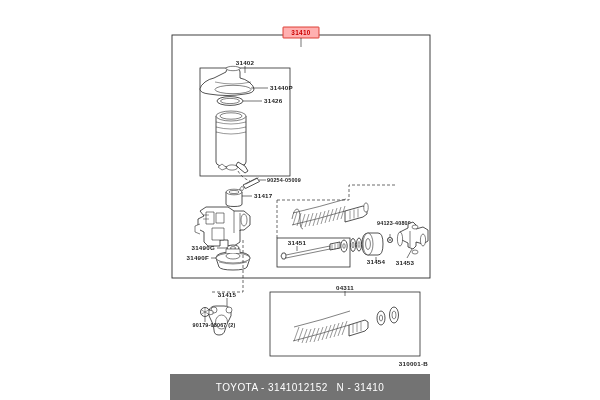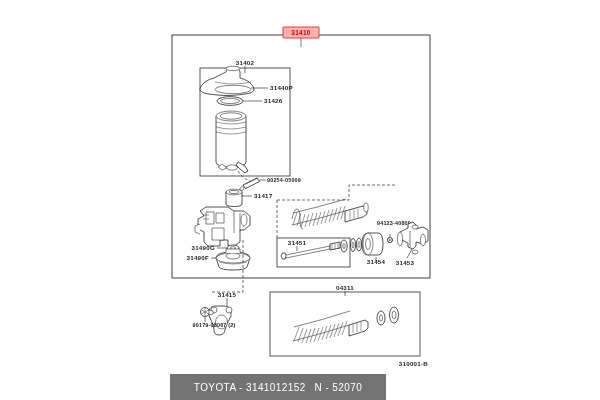--- a/index.html
+++ b/index.html
@@ -86,21 +86,21 @@
     font-family: "Liberation Sans", sans-serif;
     font-size: 6.4px;
     font-weight: bold;
     fill: #cc0000;
     letter-spacing: 0.3px;
   }
   #footer {
     position: absolute;
     left: 170px;
     top: 374px;
-    width: 216px;
+    width: 260px;
     height: 26px;
     background: #737373;
     display: flex;
     align-items: center;
     justify-content: center;
     gap: 9px;
   }
   .footer-text {
     color: #ffffff;
     font-family: "Liberation Sans", sans-serif;
@@ -312,16 +312,16 @@
       <ellipse class="part" cx="394" cy="315" rx="4.5" ry="8"></ellipse>
       <ellipse class="part-thin" cx="394" cy="315" rx="2" ry="4" fill="#ffffff"></ellipse>
     </g>
 
     <text class="lbl" x="428" y="366" text-anchor="end">310001-B</text>
 
   </svg>
 
   <div id="footer">
     <span class="footer-text">TOYOTA - 3141012152</span>
-    <span class="footer-text">N - 52070</span>
+    <span class="footer-text">N - 31410</span>
   </div>
 
 </div>
 
 </body></html>

